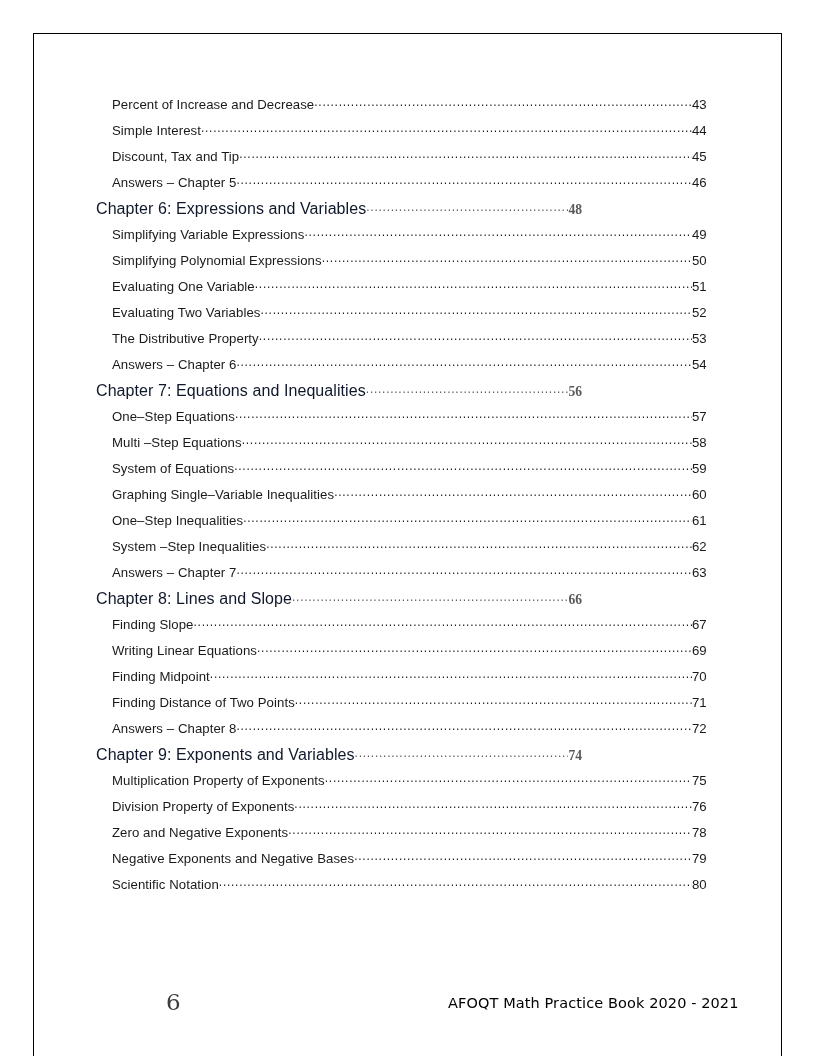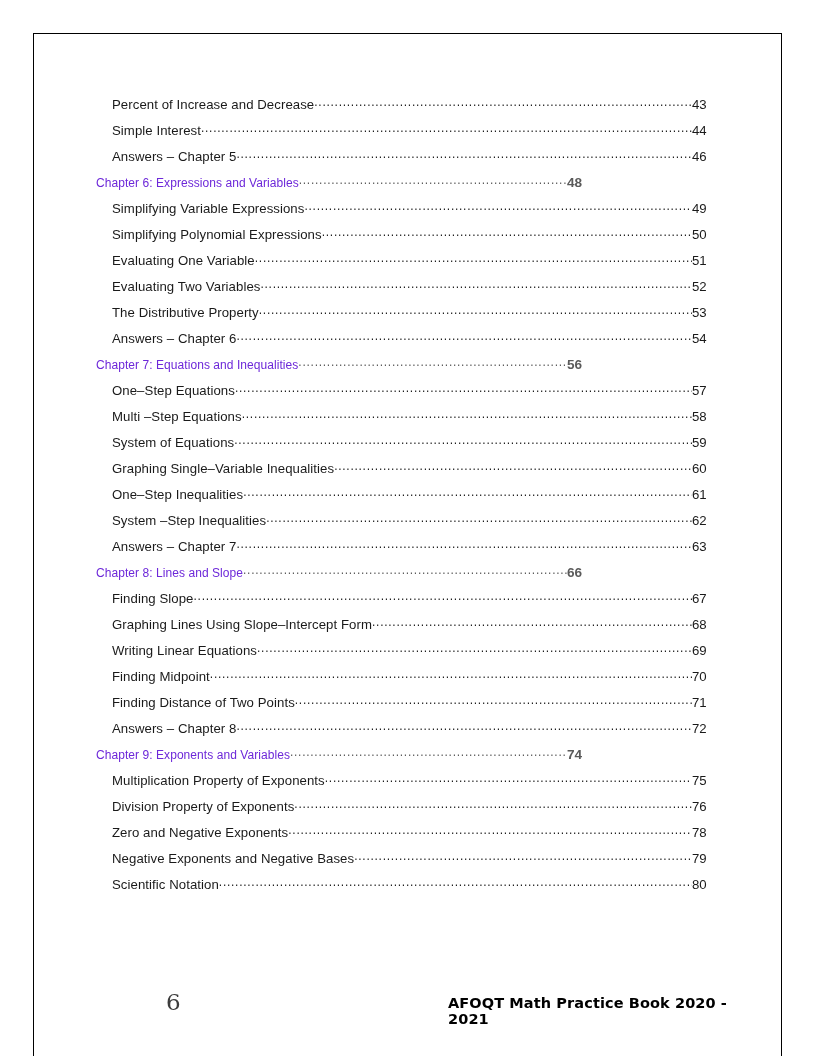--- a/index.html
+++ b/index.html
@@ -72,22 +72,22 @@
     text-align: left;
     flex: 0 0 auto;
   }
 
   
   .row.chapter {
     padding-left: 0px;
     width: 486px;
   }
   .row.chapter .label {
-    font-size: 12px;
-    color: #6d28d9;
+    font-size: 16px;
+    color: #0f172a;
     letter-spacing: 0.005em;
   }
   .row.chapter .leader {
     flex: 1 1 auto;
     overflow: hidden;
     position: relative;
     height: 13px;
   }
   .row.chapter .leader::after {
     content: ". . . . . . . . . . . . . . . . . . . . . . . . . . . . . . . . . . . . . . . . . . . . . . . . . . . . . . . . . . . . . . . . . . . . . . . . . . . . . . . . . . . . . . . . . . . . . . . . . . . . . . . . . . . . . . . . . . . . . . . . . . . . . . . . . . . .";
@@ -98,20 +98,21 @@
     letter-spacing: -1.3px;
     color: #5a5a5a;
     white-space: nowrap;
   }
   .row.chapter .pageno {
     font-size: 13.6px;
     font-weight: bold;
     color: #5a5a5a;
     flex: 0 0 auto;
     text-align: left;
+    font-family: Liberation Serif, serif;
   }
 
   
   #footer {
     position: absolute;
     left: 62px;
     top: 955px;
     width: 660px;
     height: 40px;
   }
@@ -123,21 +124,21 @@
     font-size: 23px;
     color: #3d3d3d;
     font-weight: 300;
   }
   #footer-title {
     position: absolute;
     left: 352px;
     top: 6px;
     font-family: "DejaVu Sans", sans-serif;
     font-size: 14.5px;
-    font-weight: bold;
+    font-weight: normal;
     color: #000000;
     letter-spacing: 0.1px;
   }
 </style>
 </head>
 <body>
 
 <div id="page">
 
   <div id="toc">
@@ -145,20 +146,25 @@
         <span class="label">Percent of Increase and Decrease</span>
         <span class="leader"></span>
         <span class="pageno">43</span>
       </div>
       <div class="row sub">
         <span class="label">Simple Interest</span>
         <span class="leader"></span>
         <span class="pageno">44</span>
       </div>
       <div class="row sub">
+        <span class="label">Discount, Tax and Tip</span>
+        <span class="leader"></span>
+        <span class="pageno">45</span>
+      </div>
+      <div class="row sub">
         <span class="label">Answers – Chapter 5</span>
         <span class="leader"></span>
         <span class="pageno">46</span>
       </div>
       <div class="row chapter">
         <span class="label">Chapter 6:  Expressions and Variables</span>
         <span class="leader"></span>
         <span class="pageno">48</span>
       </div>
       <div class="row sub">
@@ -233,25 +239,20 @@
       </div>
       <div class="row chapter">
         <span class="label">Chapter 8:  Lines and Slope</span>
         <span class="leader"></span>
         <span class="pageno">66</span>
       </div>
       <div class="row sub">
         <span class="label">Finding Slope</span>
         <span class="leader"></span>
         <span class="pageno">67</span>
-      </div>
-      <div class="row sub">
-        <span class="label">Graphing Lines Using Slope–Intercept Form</span>
-        <span class="leader"></span>
-        <span class="pageno">68</span>
       </div>
       <div class="row sub">
         <span class="label">Writing Linear Equations</span>
         <span class="leader"></span>
         <span class="pageno">69</span>
       </div>
       <div class="row sub">
         <span class="label">Finding Midpoint</span>
         <span class="leader"></span>
         <span class="pageno">70</span>

